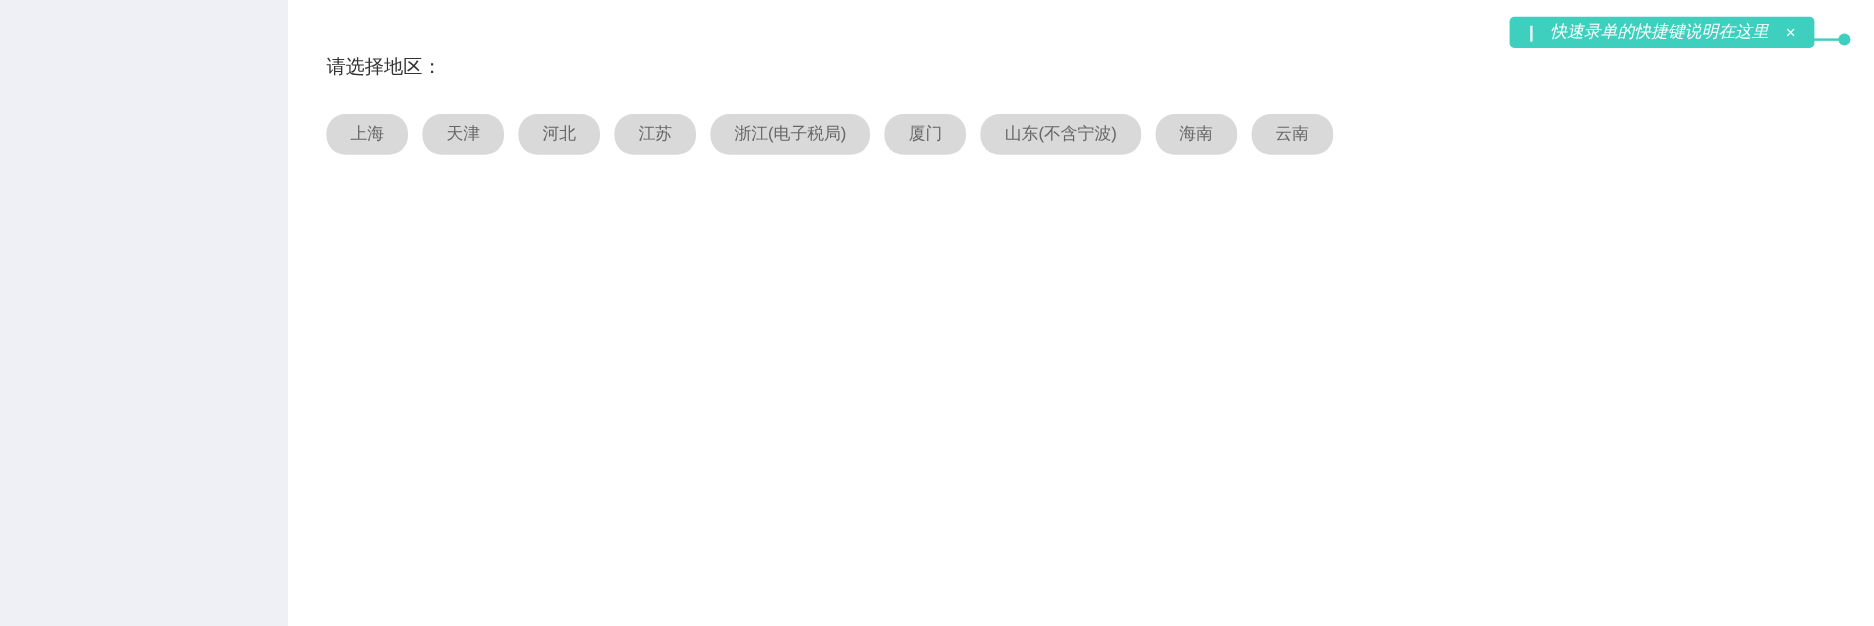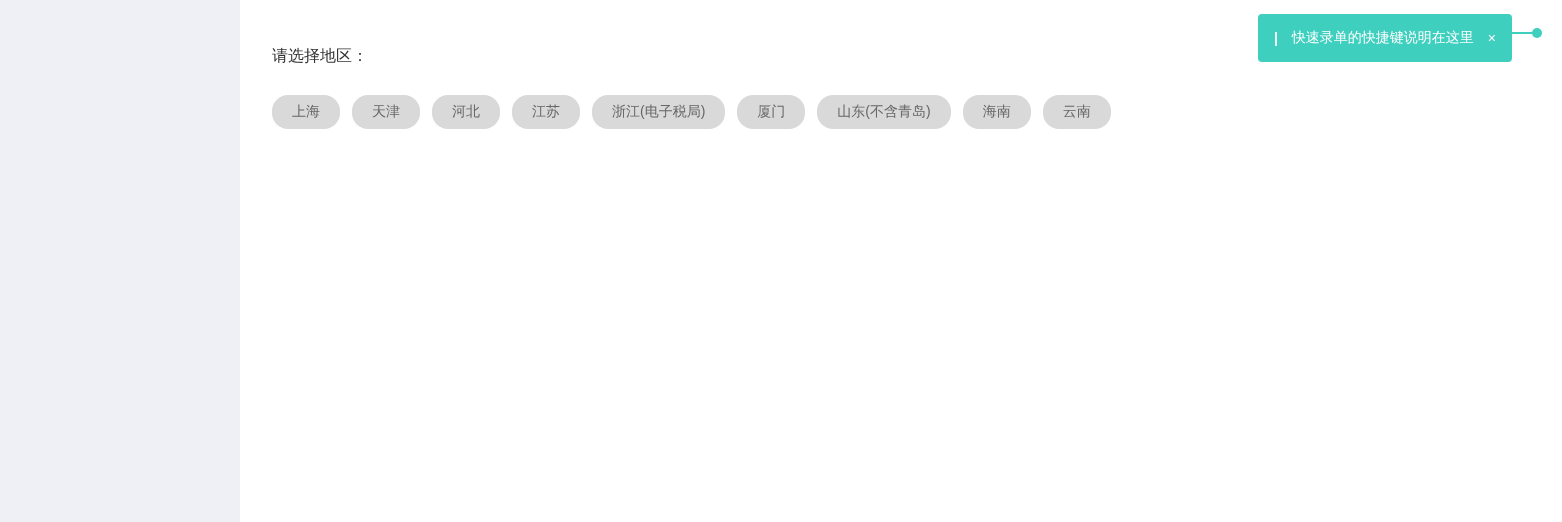--- a/index.html
+++ b/index.html
@@ -62,26 +62,27 @@
     }
 
     
     .tooltip-banner {
       position: absolute;
       top: 14px;
       right: 50px;
       background: #3ecfbe;
       color: #fff;
       font-size: 14px;
-      padding: 15px 16px;
+      padding: 4px 16px;
       border-radius: 4px;
       display: flex;
       align-items: center;
       gap: 10px;
       white-space: nowrap;
+      font-style: italic;
     }
 
     .tooltip-banner::before {
       content: '|';
       font-weight: bold;
       margin-right: 4px;
     }
 
     .tooltip-close {
       cursor: pointer;
@@ -117,21 +118,21 @@
 <div class="main-content">
   <div class="page-title">请选择地区：</div>
   <div class="region-buttons">
 
   <button class="region-btn">上海</button>
       <button class="region-btn">天津</button>
       <button class="region-btn">河北</button>
       <button class="region-btn">江苏</button>
       <button class="region-btn">浙江(电子税局)</button>
       <button class="region-btn">厦门</button>
-      <button class="region-btn">山东(不含青岛)</button>
+      <button class="region-btn">山东(不含宁波)</button>
       <button class="region-btn">海南</button>
       <button class="region-btn">云南</button>
     </div>
 </div>
 
 <div class="tooltip-banner">
   <span>快速录单的快捷键说明在这里</span>
   <span class="tooltip-close">×</span>
 </div>
 <div class="tooltip-line"></div>

